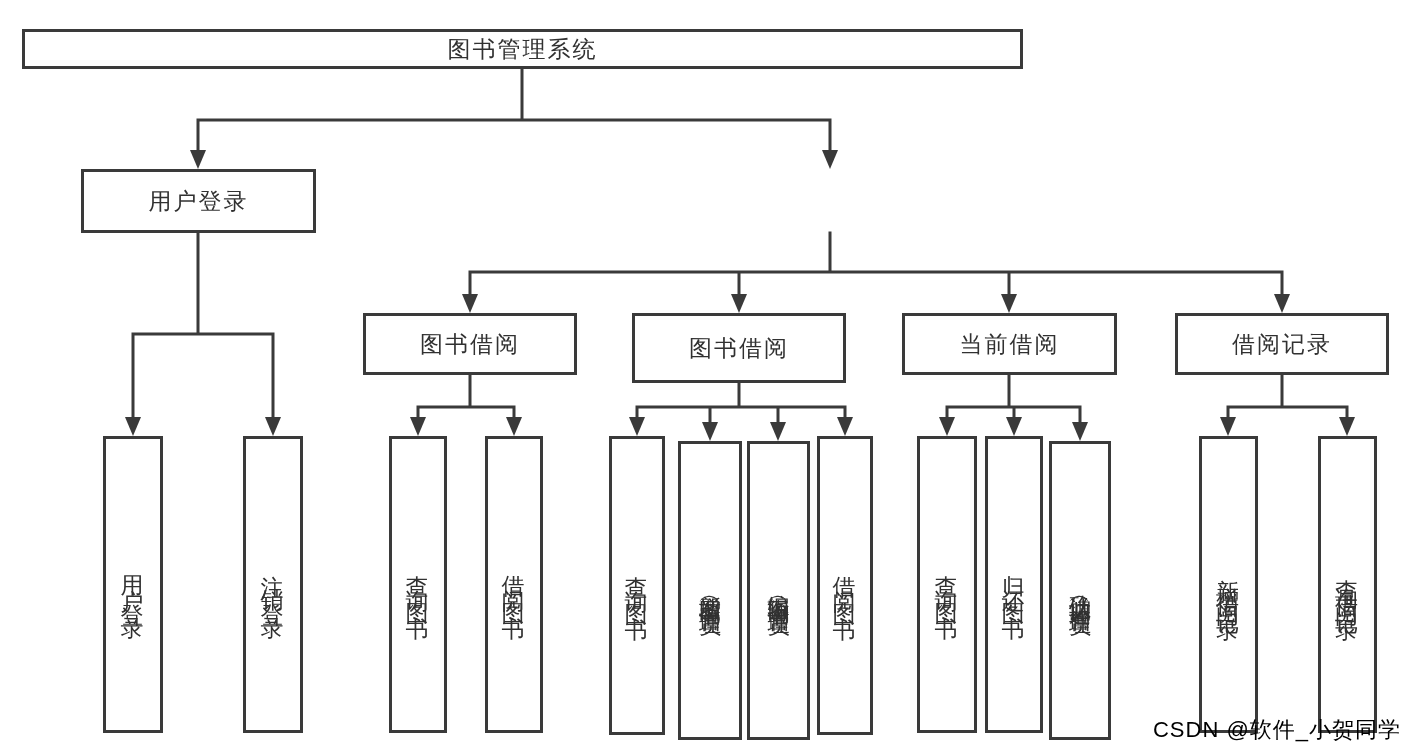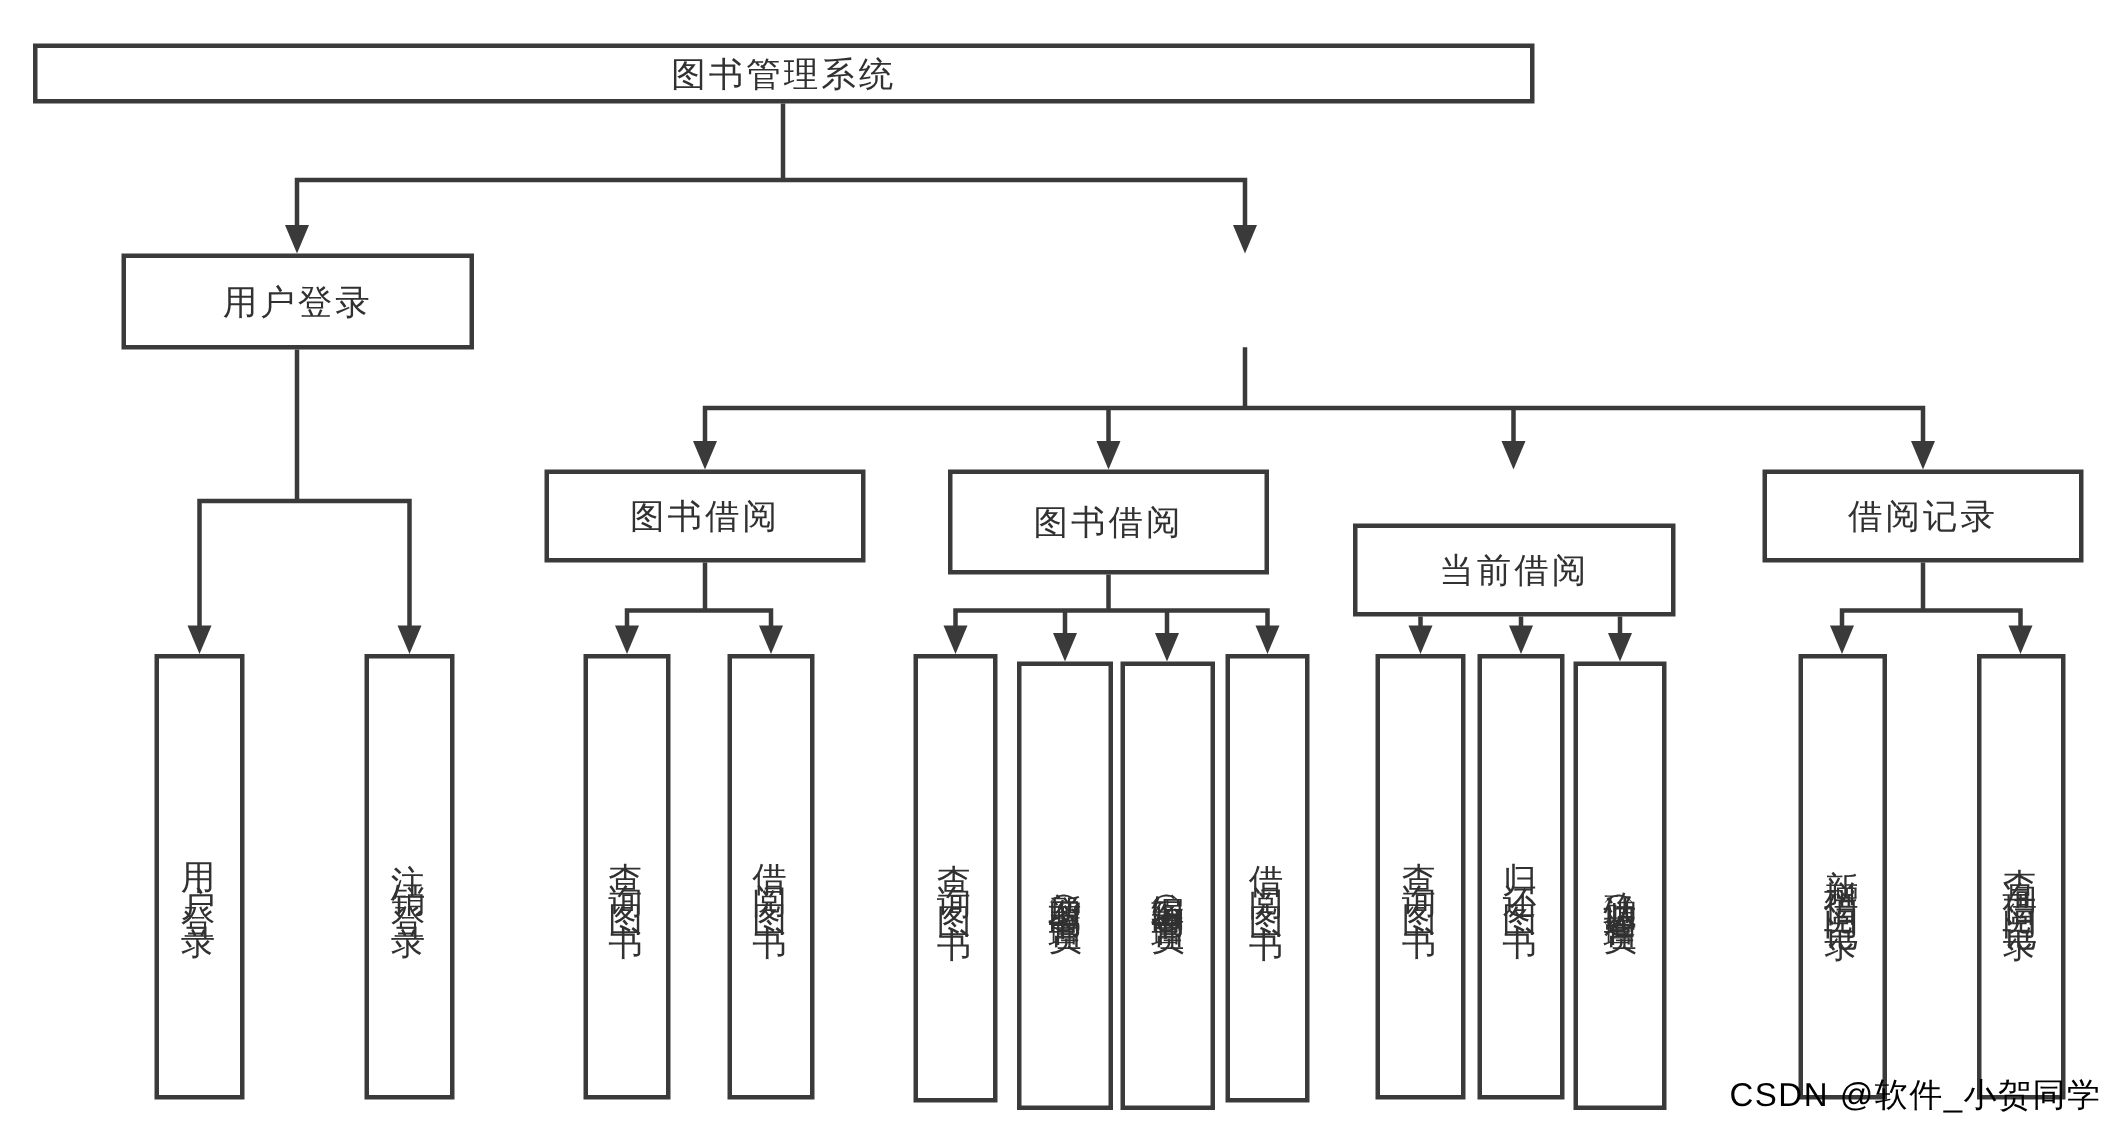--- a/index.html
+++ b/index.html
@@ -73,21 +73,21 @@
       <polygon points="1347,436 1339,417 1355,417"></polygon>
     </g>
   </svg>
 
   <div class="node" style="left:22px;top:29px;width:1001px;height:40px;font-family:Liberation Mono, monospace;">图书管理系统</div>
 
   <div class="node" style="left:81px;top:169px;width:235px;height:64px;">用户登录</div>
 
   <div class="node" style="left:363px;top:313px;width:214px;height:62px;">图书借阅</div>
   <div class="node" style="left:632px;top:313px;width:214px;height:70px;">图书借阅</div>
-  <div class="node" style="left:902px;top:313px;width:215px;height:62px;margin-top:36px;">当前借阅</div>
+  <div class="node" style="left:902px;top:313px;width:215px;height:62px;">当前借阅</div>
   <div class="node" style="left:1175px;top:313px;width:214px;height:62px;">借阅记录</div>
 
   <div class="node v" style="left:103px;top:436px;width:60px;height:297px;">用户登录</div>
   <div class="node v" style="left:243px;top:436px;width:60px;height:297px;">注销登录</div>
 
   <div class="node v" style="left:389px;top:436px;width:58px;height:297px;">查询图书</div>
   <div class="node v" style="left:485px;top:436px;width:58px;height:297px;">借阅图书</div>
 
   <div class="node v" style="left:609px;top:436px;width:56px;height:299px;">查询图书</div>
   <div class="node v ls-9" style="left:678px;top:441px;width:64px;height:299px;">新增图书（管理员）</div>

